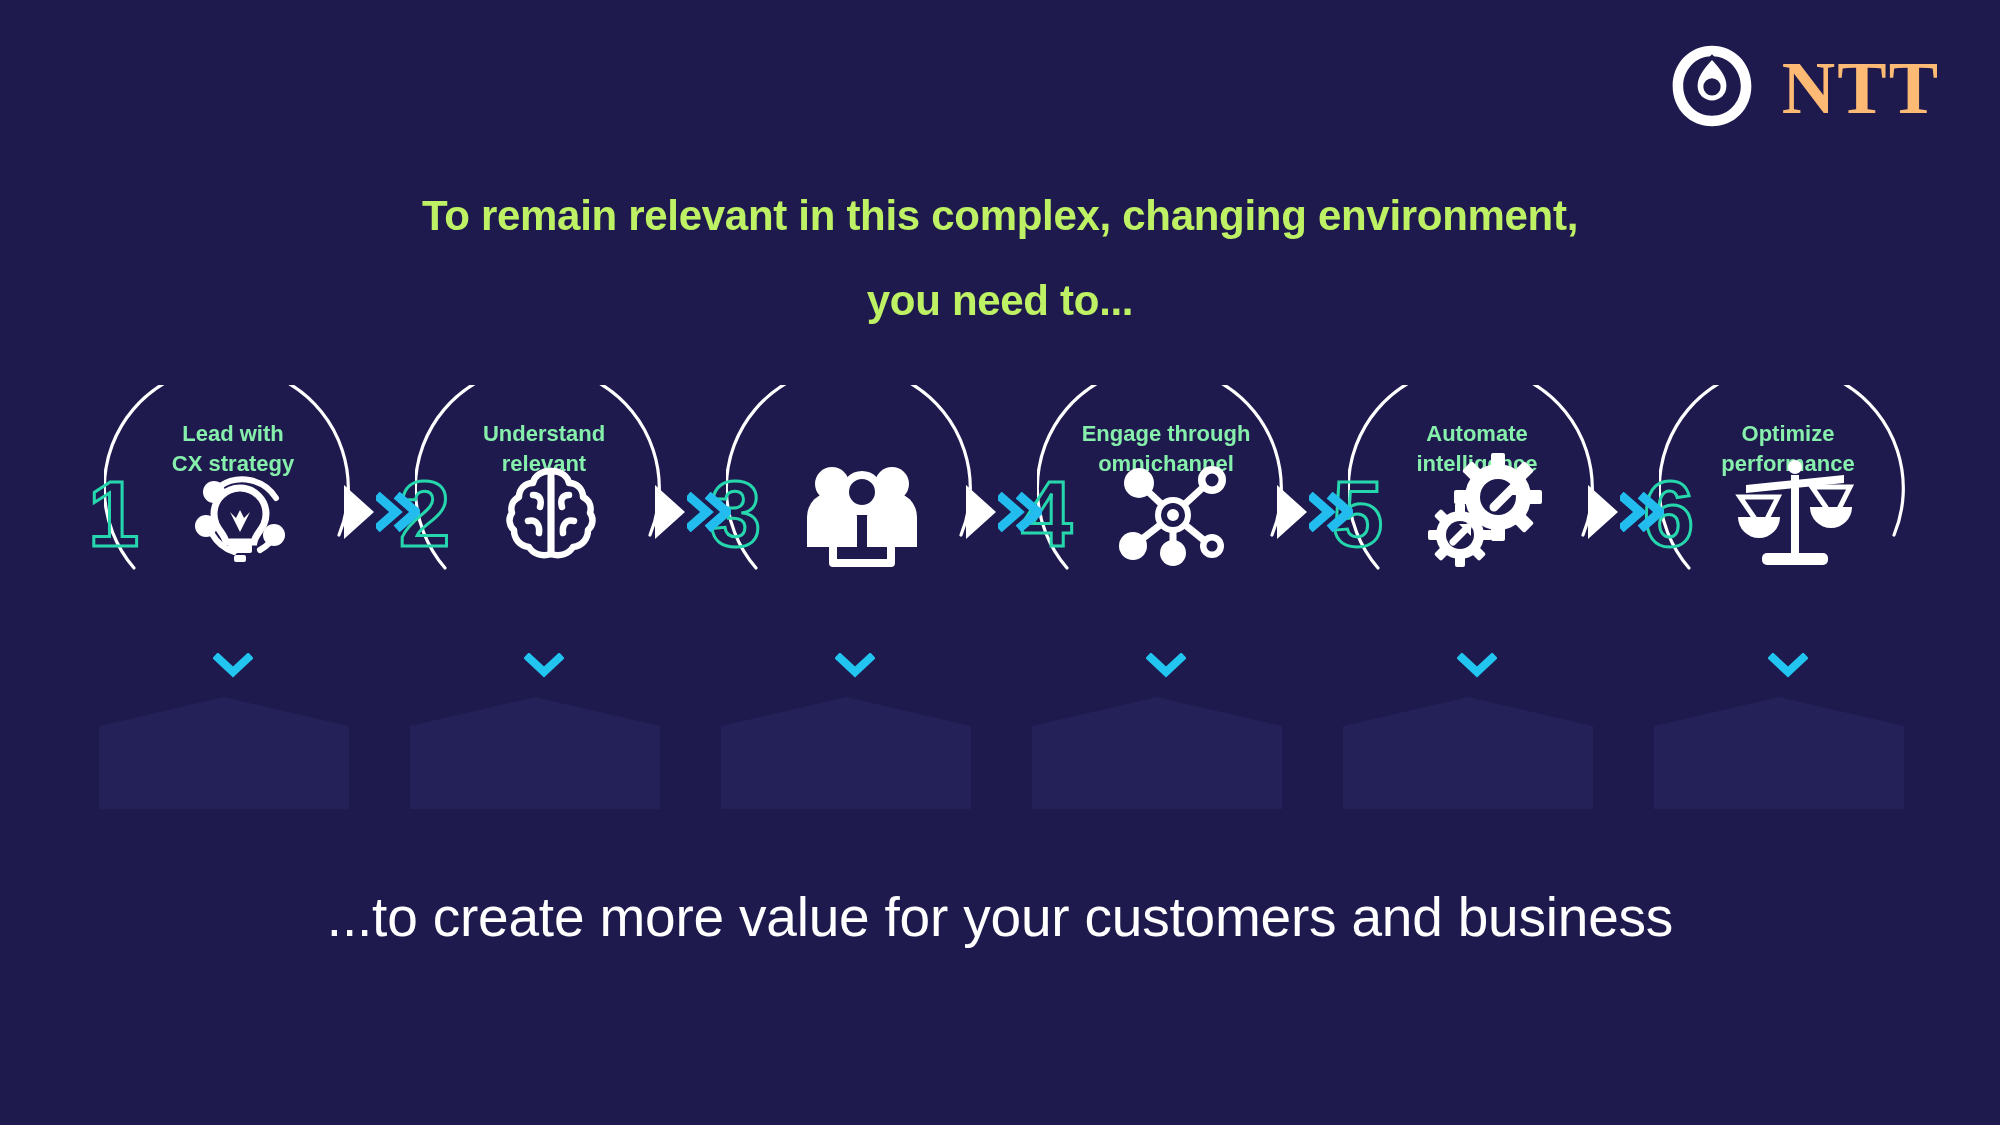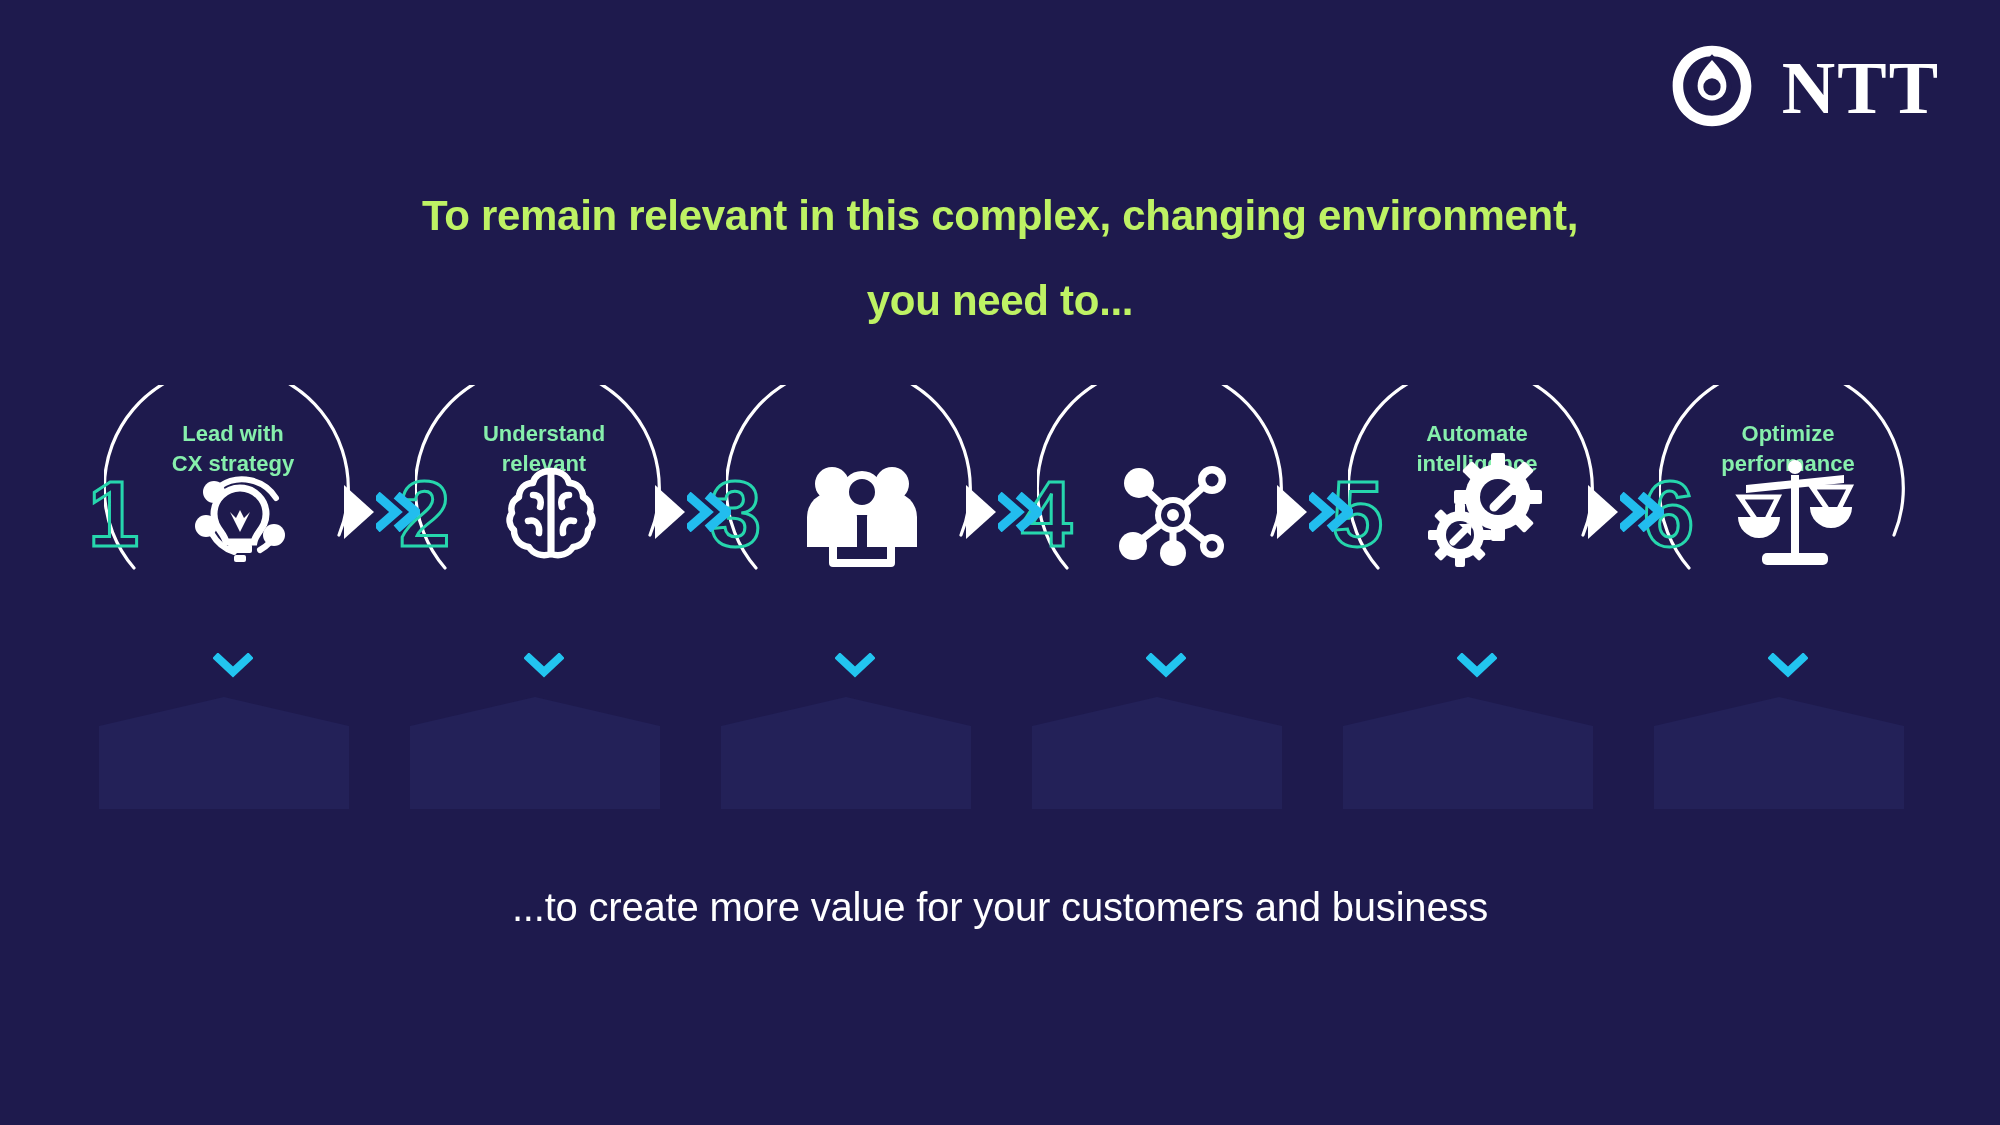--- a/index.html
+++ b/index.html
@@ -16,21 +16,21 @@
   
   .logo {
     position: absolute;
     top: 38px; right: 60px;
     display: flex;
     align-items: center;
     gap: 22px;
   }
   .logo-mark { display:block; }
   .logo-word {
-    color: #ffffff;
+    color: #fdba74;
     font-family: "Liberation Serif", serif;
     font-weight: bold;
     font-size: 74px;
     letter-spacing: 2px;
     line-height: 1;
   }
 
   
   .headline {
     position: absolute;
@@ -135,21 +135,21 @@
     padding: 0 6px;
     box-sizing: border-box;
   }
 
   
   .footer {
     position: absolute;
     top: 885px; left: 0; right: 0;
     text-align: center;
     color: #ffffff;
-    font-size: 40px;
+    font-size: 55px;
     font-weight: normal;
     letter-spacing: -0.2px;
   }
 </style>
 </head>
 <body>
 
 <div class="logo">
   <span class="logo-mark">
     <svg width="96" height="96" viewBox="0 0 100 100">
@@ -328,20 +328,22 @@
           <path d="M24 6 L40 20 L24 34" fill="none" stroke="#22bdee" stroke-width="9" stroke-linecap="square"></path>
         </svg>
       </span>
     </div>
     <span class="chev-down">
       <svg width="40" height="26" viewBox="0 0 40 26">
           <path d="M5 5 L20 19 L35 5" fill="none" stroke="#22c5f0" stroke-width="8" stroke-linecap="square"></path>
         </svg>
     </span>
     <div class="pent"></div>
+    <div class="pent-text">Engage through
+omnichannel</div>
   </div>
 
   <div class="step" id="step-4" style="left:1244px;">
     <div class="step-circle-wrap">
       <svg class="ring" width="258" height="258" viewBox="0 0 258 258">
         <path d="M 30 183 A 122 122 0 1 1 235 150" fill="none" stroke="#ffffff" stroke-width="3.2" stroke-linecap="round"></path>
       </svg>
       <span class="step-num">5</span>
       <span class="step-icon">
         <svg width="128" height="122" viewBox="0 0 128 122">

